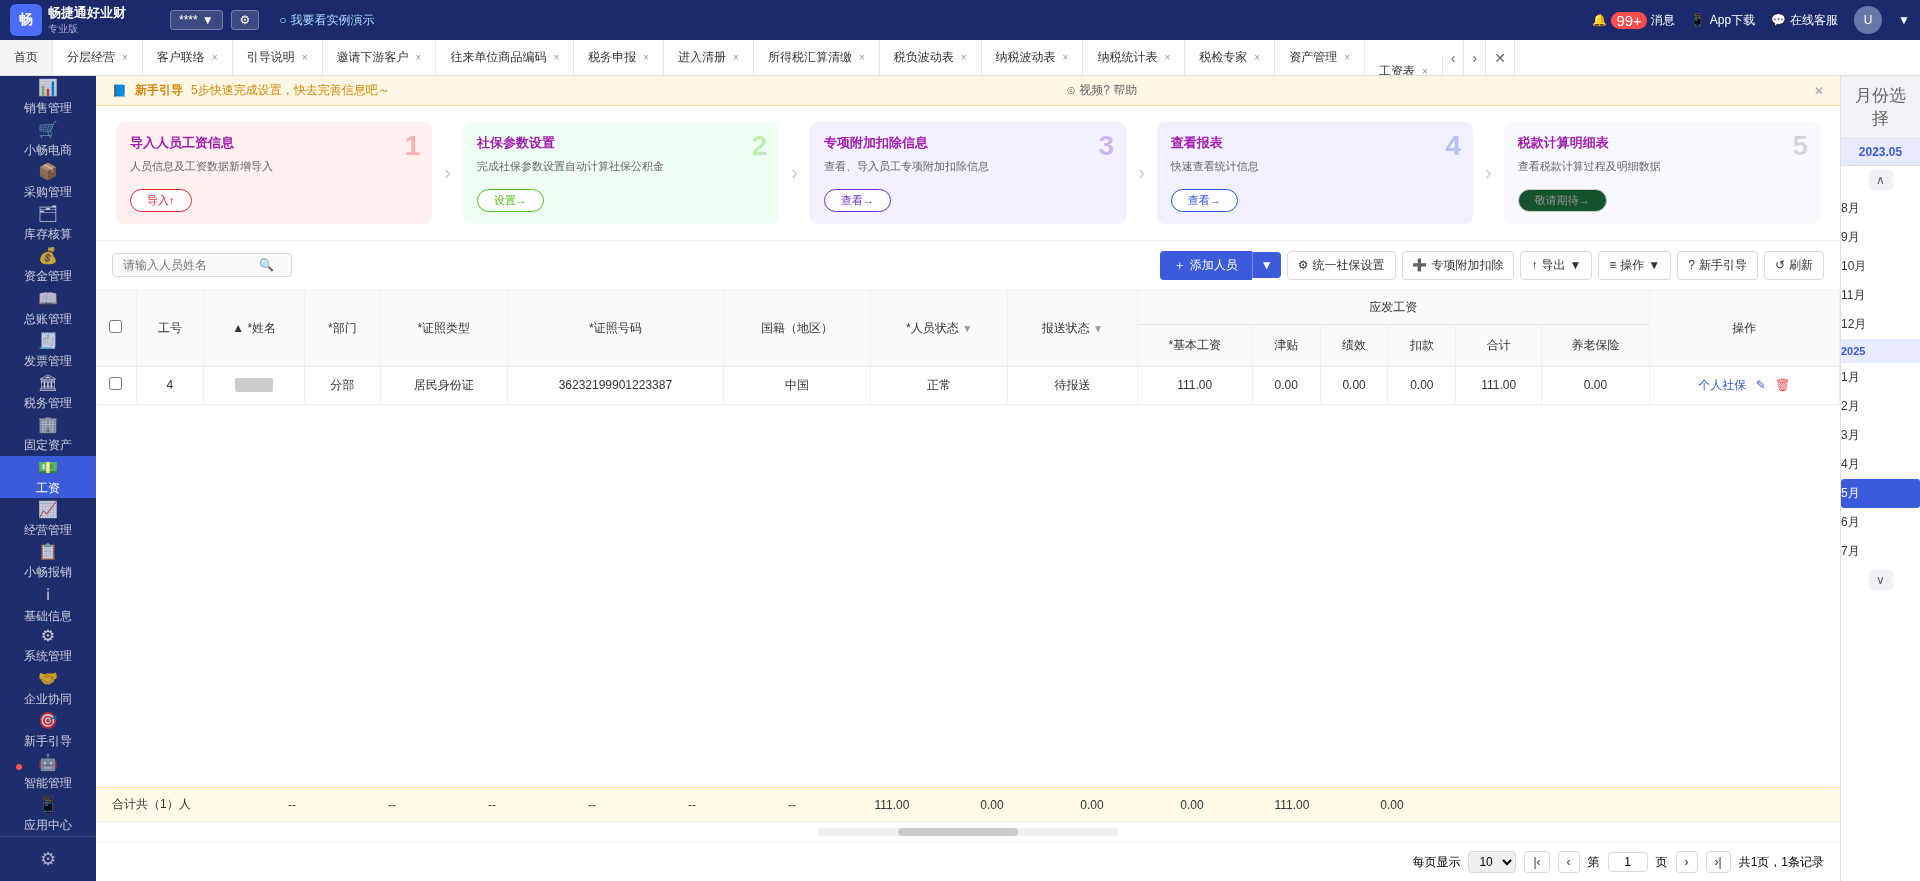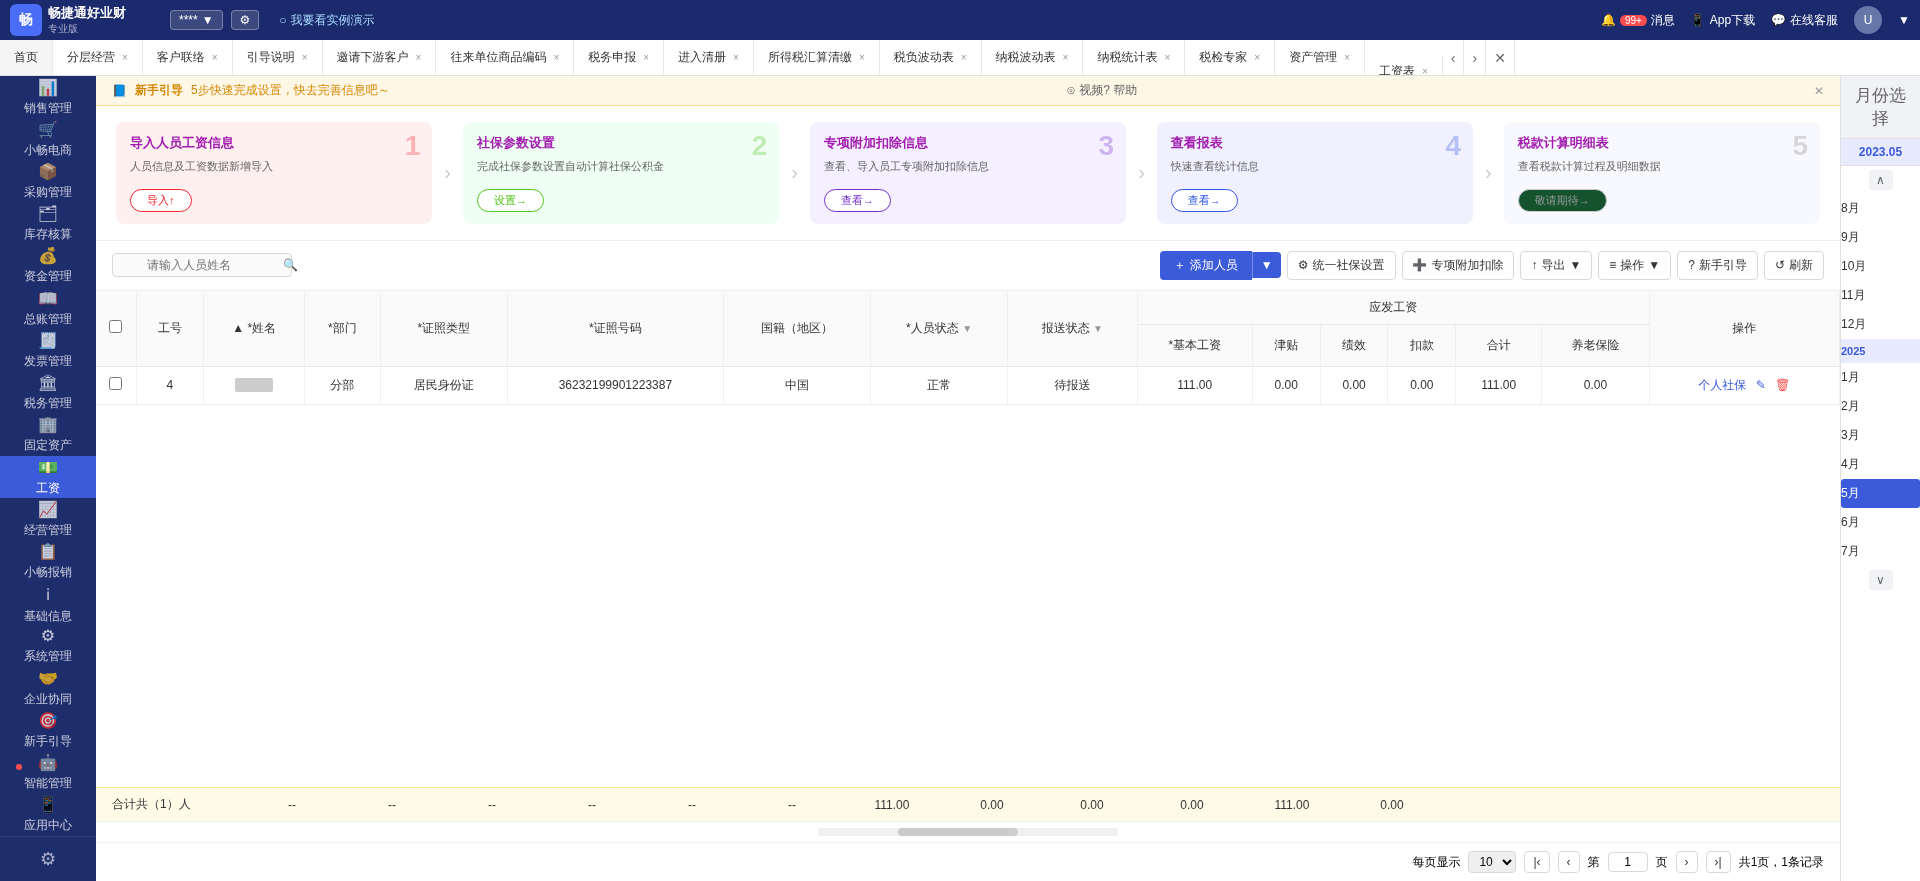--- a/index.html
+++ b/index.html
@@ -55,21 +55,21 @@
     .header-right-item {
       display: flex;
       align-items: center;
       gap: 4px;
       cursor: pointer;
     }
     .badge {
       background: #ff4d4f;
       color: white;
       border-radius: 10px;
-      font-size: 10px;
+      font-size: 15px;
       padding: 0 5px;
       min-width: 18px;
       text-align: right;
     }
     .avatar-circle {
       width: 28px; height: 28px;
       border-radius: 50%;
       background: #6677aa;
       display: flex; align-items: center; justify-content: center;
       color: white; font-size: 11px;
@@ -268,21 +268,20 @@
       background: #fafafa;
       width: 180px;
     }
     .search-input-wrap input {
       border: none;
       background: transparent;
       outline: none;
       font-size: 12px;
       width: 130px;
       color: #999;
-      margin-left: 24px;
     }
     .add-btn {
       background: #3b5bdb;
       color: white;
       border: none;
       border-radius: 4px;
       padding: 6px 14px;
       font-size: 12px;
       cursor: pointer;
       display: flex;

